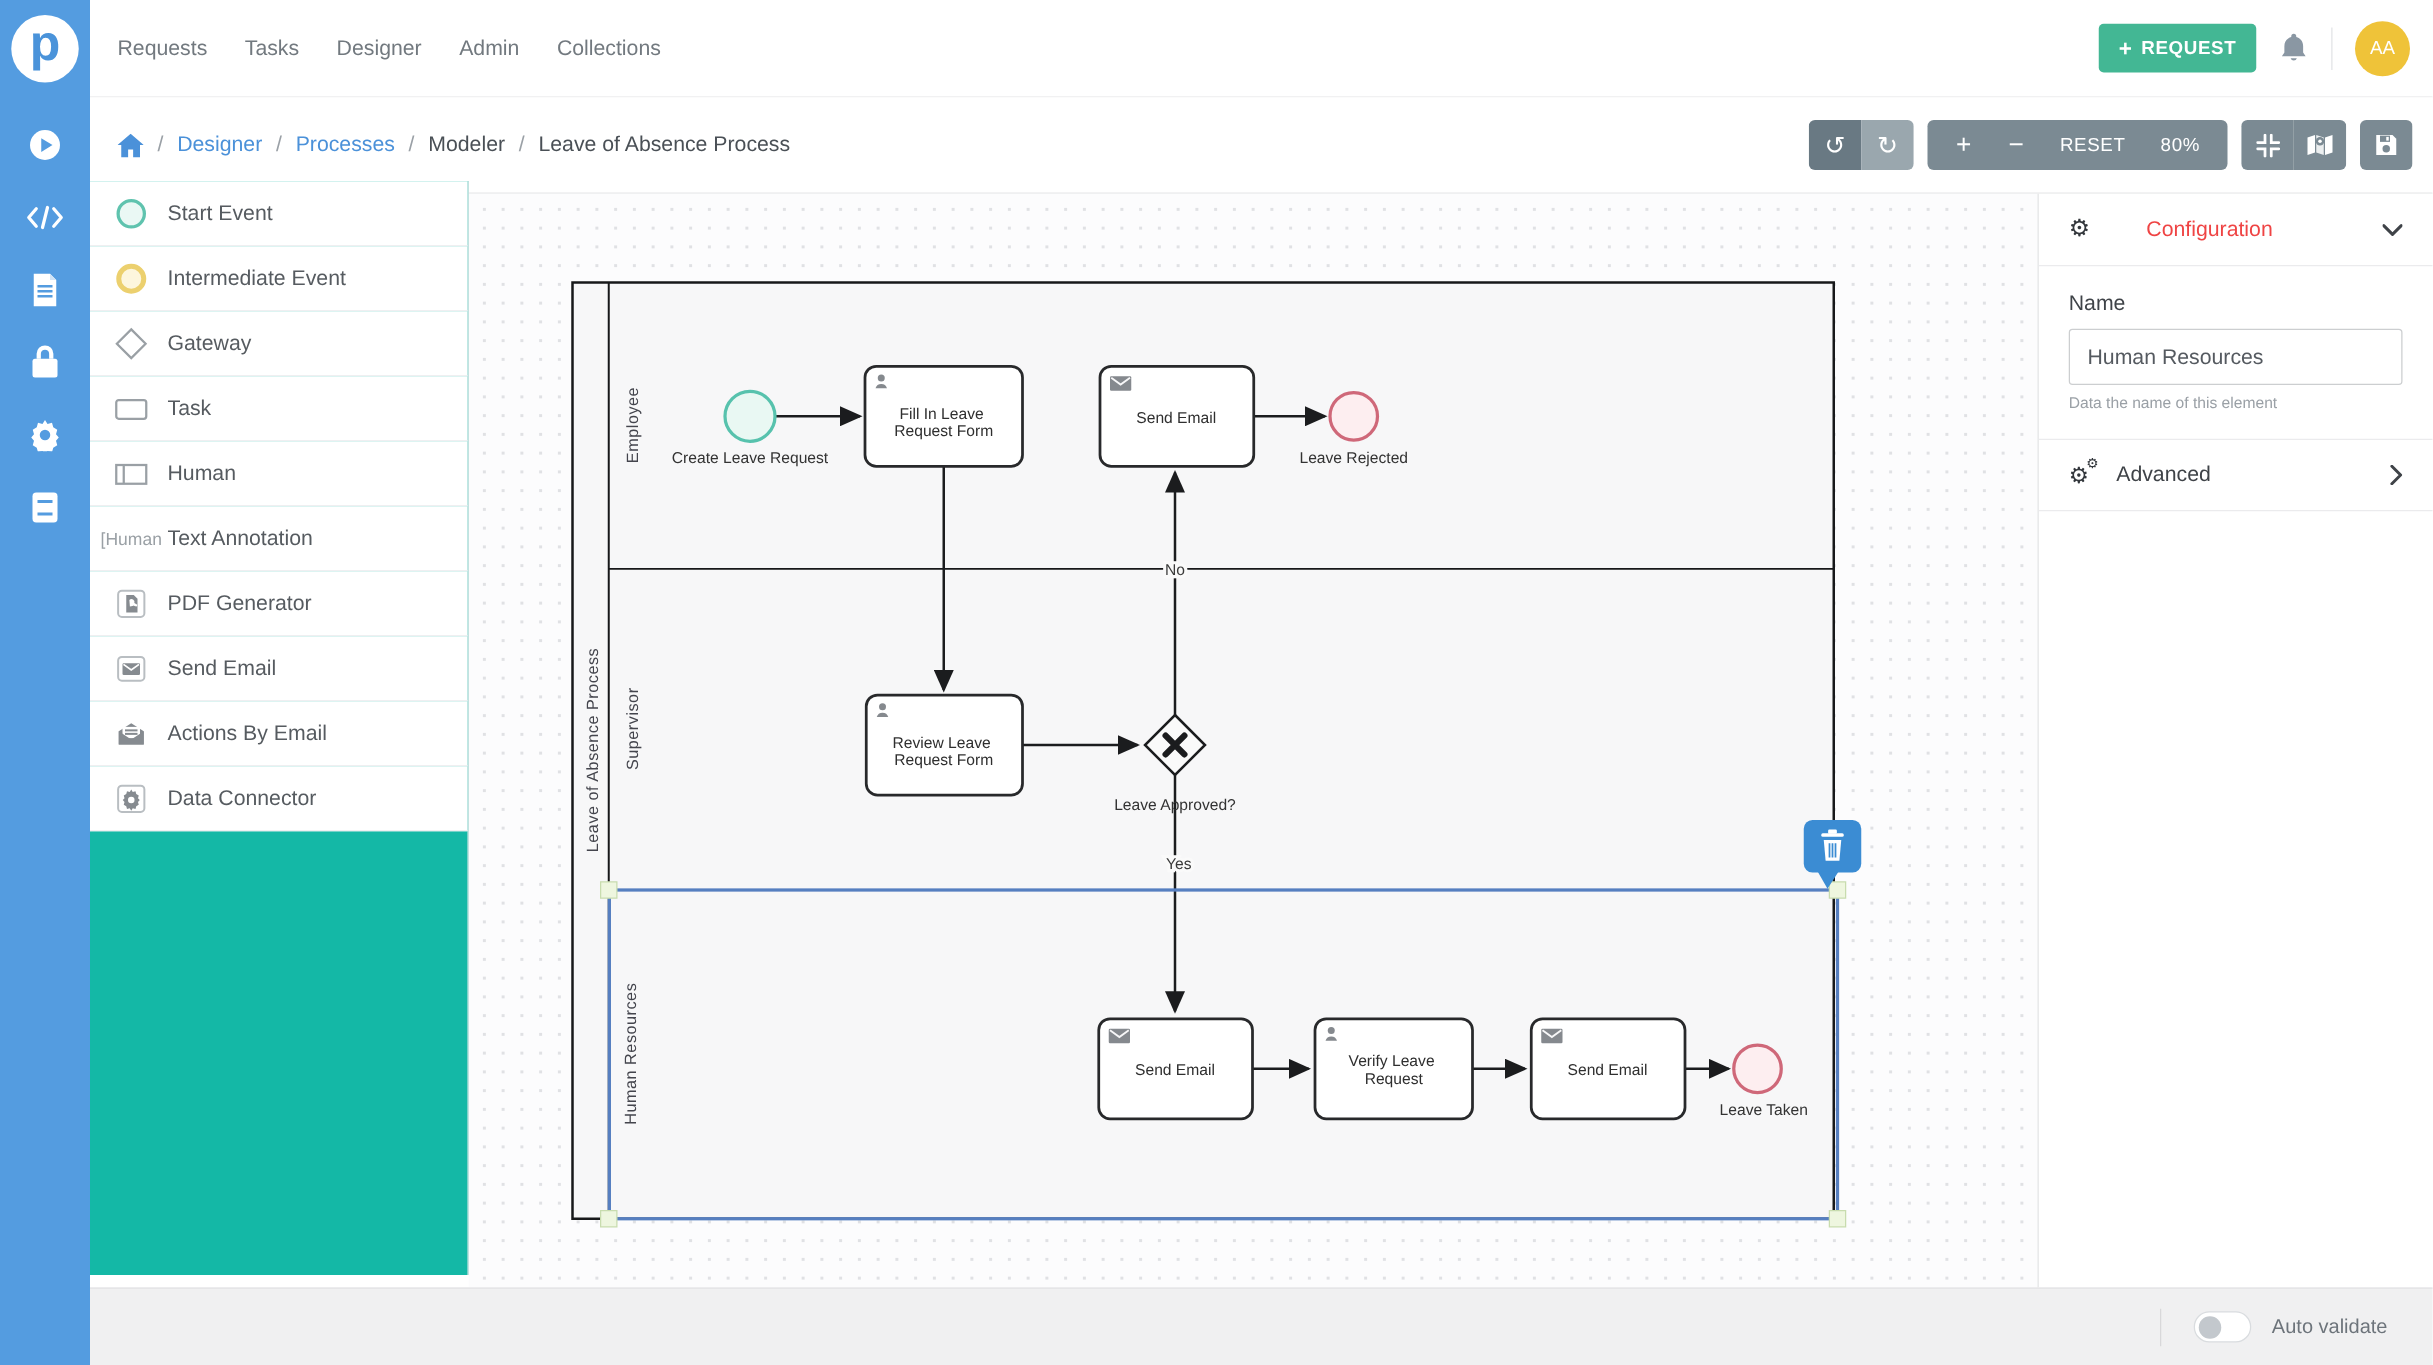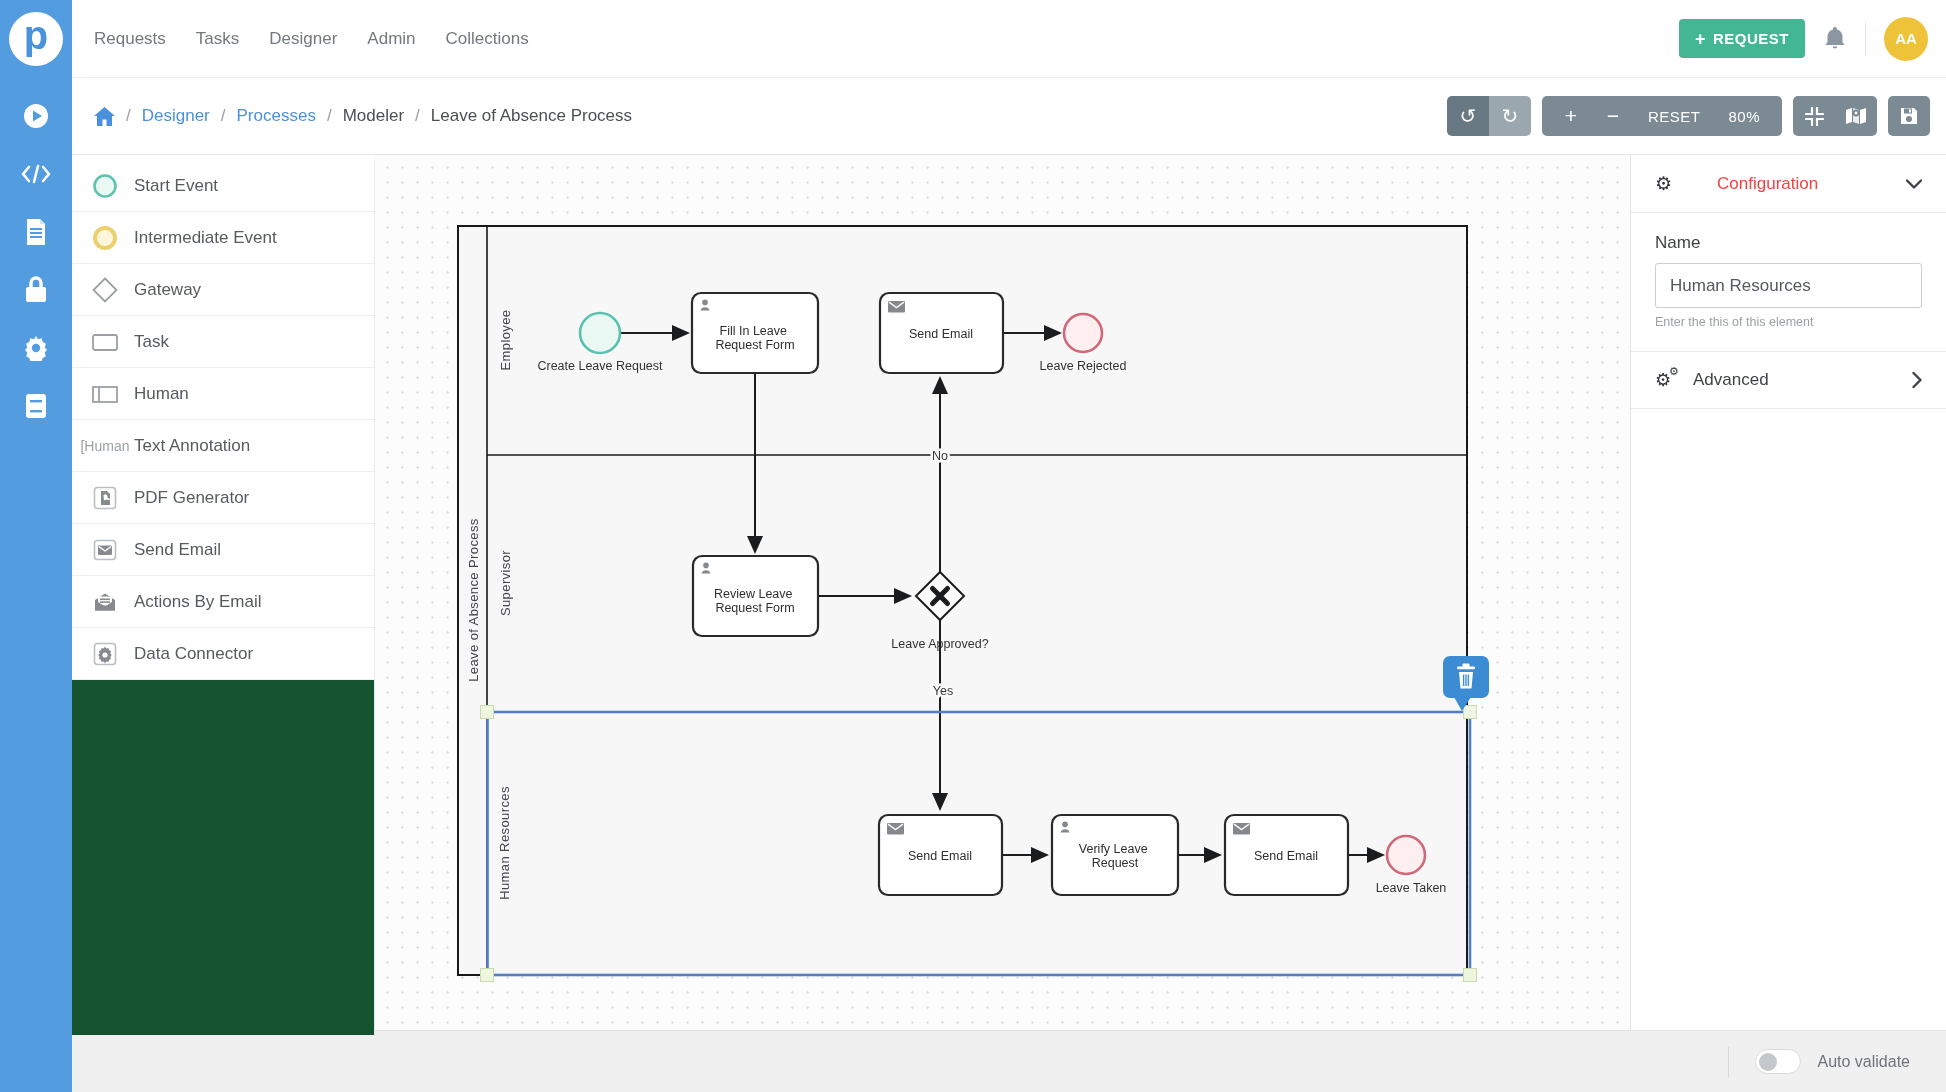--- a/index.html
+++ b/index.html
@@ -21,21 +21,21 @@
     border-bottom:1px solid #ededee; display:flex; align-items:center; padding:0 18px 0 22px; }
   .nav-items { display:flex; gap:30px;text-align:right; }
   .nav-item { color:#72797f; font-size:17px; cursor:pointer; }
   .nav-right { margin-left:auto; display:flex; align-items:center; gap:18px; }
   .request-btn { background:#43b794; color:#fff; font-weight:bold; font-size:15px;
     border:none; border-radius:4px; padding:11px 16px; display:flex; align-items:center; gap:7px;
     letter-spacing:.5px; cursor:pointer; }
   .request-plus { font-size:18px; font-weight:bold; line-height:0; }
   .nav-divider { width:1px; height:34px; background:#e2e4e6; }
   .avatar { width:44px; height:44px; border-radius:50%; background:#efc339; color:#fff;
-    font-weight:bold; font-size:15px; display:flex; align-items:center; justify-content:center; cursor:pointer; }
+    font-weight:normal; font-size:15px; display:flex; align-items:center; justify-content:center; cursor:pointer; }
 
   
   .row2 { position:absolute; left:72px; top:78px; right:0; height:77px; background:#fff;
     border-bottom:1px solid #e5e6e8; display:flex; align-items:center; padding:0 16px 0 22px; }
   .crumbs { display:flex; align-items:center; gap:11px; font-size:17px; }
   .crumb-link { color:#4b91d9; cursor:pointer; }
   .crumb-sep { color:#9aa0a6; }
   .crumb-current { color:#4a5056; }
   .toolbar { margin-left:auto; display:flex; align-items:center; gap:11px; }
   .tb-group { display:flex; border-radius:5px; overflow:hidden; }
@@ -43,21 +43,21 @@
     display:flex; align-items:center; justify-content:center; cursor:pointer; font-size:15px; }
   .tb-undo { background:#697983; }
   .tb-redo { background:#9aa7ae; }
   .tb-zoomgroup { background:#7b8a93; border-radius:5px; height:40px; display:flex;
     align-items:center; gap:0; padding:0 8px; }
   .tb-zoomgroup .zbtn { background:none; border:none; color:#fff; font-size:21px; width:42px; height:40px; cursor:pointer; }
   .tb-label { color:#fff; font-size:15px; padding:0 14px; cursor:pointer; letter-spacing:.5px; }
   .tb-arrow-glyph { font-size:20px; }
 
   
-  .palette { position:absolute; left:72px; top:160px; width:303px; height:875px; background:#14532d;
+  .palette { position:absolute; left:72px; top:145px; width:303px; height:875px; background:#14b8a6;
     border-right:1px solid #e9eaec; z-index:10; }
   .pal-row { height:52px; display:flex; align-items:center; gap:12px; padding-left:16px;
     border-bottom:1px solid #efeff1; cursor:grab; background:#fff; }
   .pal-ico { width:34px; display:flex; justify-content:center; }
   .pal-label { color:#565b60; font-size:17px; }
 
   .canvas { position:absolute; left:375px; top:155px; width:1255px; height:875px;
     background:#fcfcfd;
     background-image:radial-gradient(circle, #e0e1e4 1.3px, transparent 1.4px);
     background-size:15px 15px; background-position:5px 5px; }
@@ -454,21 +454,21 @@
     <span class="panel-header-title">Configuration</span>
     <span style="display:flex;">
       <svg width="16" height="10" viewBox="0 0 16 10" fill="none" stroke="#3f4348" stroke-width="2.4" stroke-linecap="round" stroke-linejoin="round">
           <path d="M1,1.5 L8,8.5 L15,1.5"></path>
         </svg>
     </span>
   </div>
   <div class="panel-body">
     <div class="field-label">Name</div>
     <input class="field-input" type="text" value="Human Resources" style="">
-    <div class="field-help">Enter the this of this element</div>
+    <div class="field-help">Data the name of this element</div>
   </div>
   <div class="adv-row">
     <span class="adv-gears">
         <span class="g1">⚙</span>
         <span class="g2">⚙</span>
       </span>
     <span class="adv-title">Advanced</span>
     <span style="display:flex;">
       <svg width="10" height="16" viewBox="0 0 10 16" fill="none" stroke="#3f4348" stroke-width="2.4" stroke-linecap="round" stroke-linejoin="round">
           <path d="M1.5,1 L8.5,8 L1.5,15"></path>

